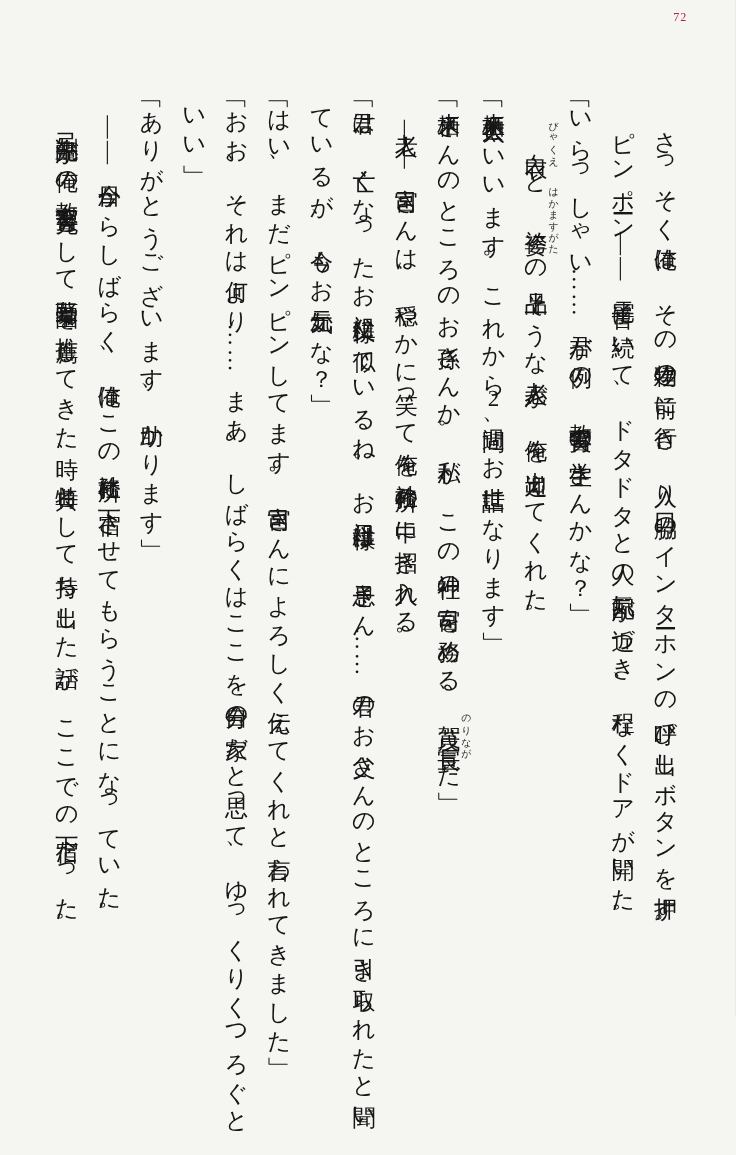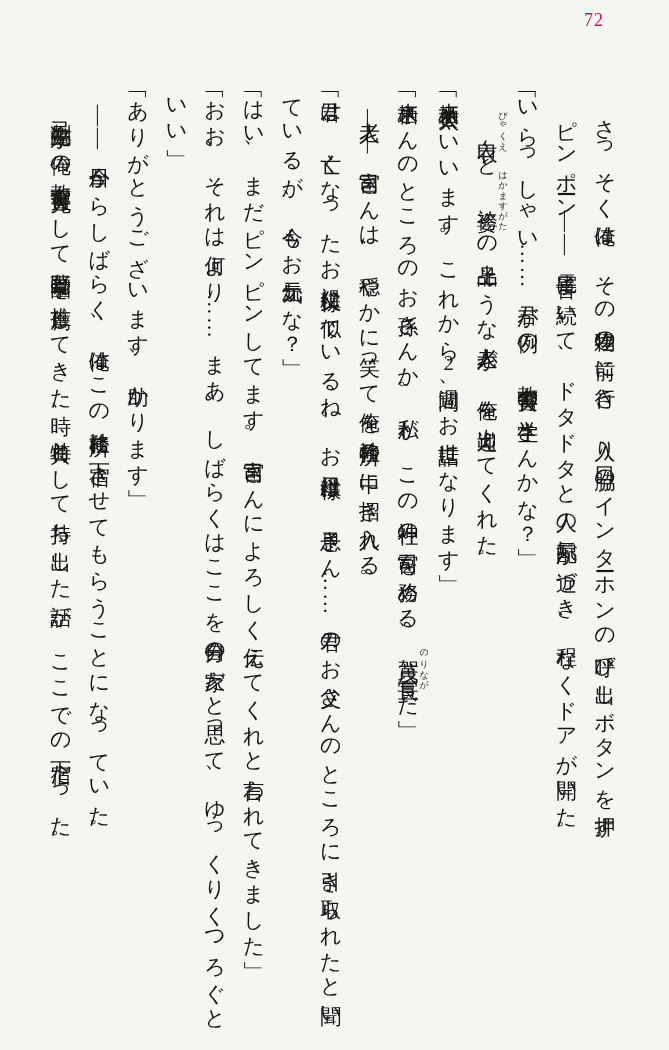--- a/index.html
+++ b/index.html
@@ -9,22 +9,22 @@
     height: 1050px;
     margin: 0 auto;
     background: #f5f5f2;
     overflow: hidden;
     color: #161616;
     font-family: "Liberation Serif", "DejaVu Serif", serif;
   }
   .page-number {
     position: absolute;
     top: 10px;
-    left: 584px;
-    font-size: 18px;
+    left: 612px;
+    font-size: 11px;
     letter-spacing: 1px;
     color: #be185d;
   }
   .text-block {
     position: absolute;
     top: 84px;
     right: 45px;
     width: 622px;
     height: 948px;
     writing-mode: vertical-rl;

